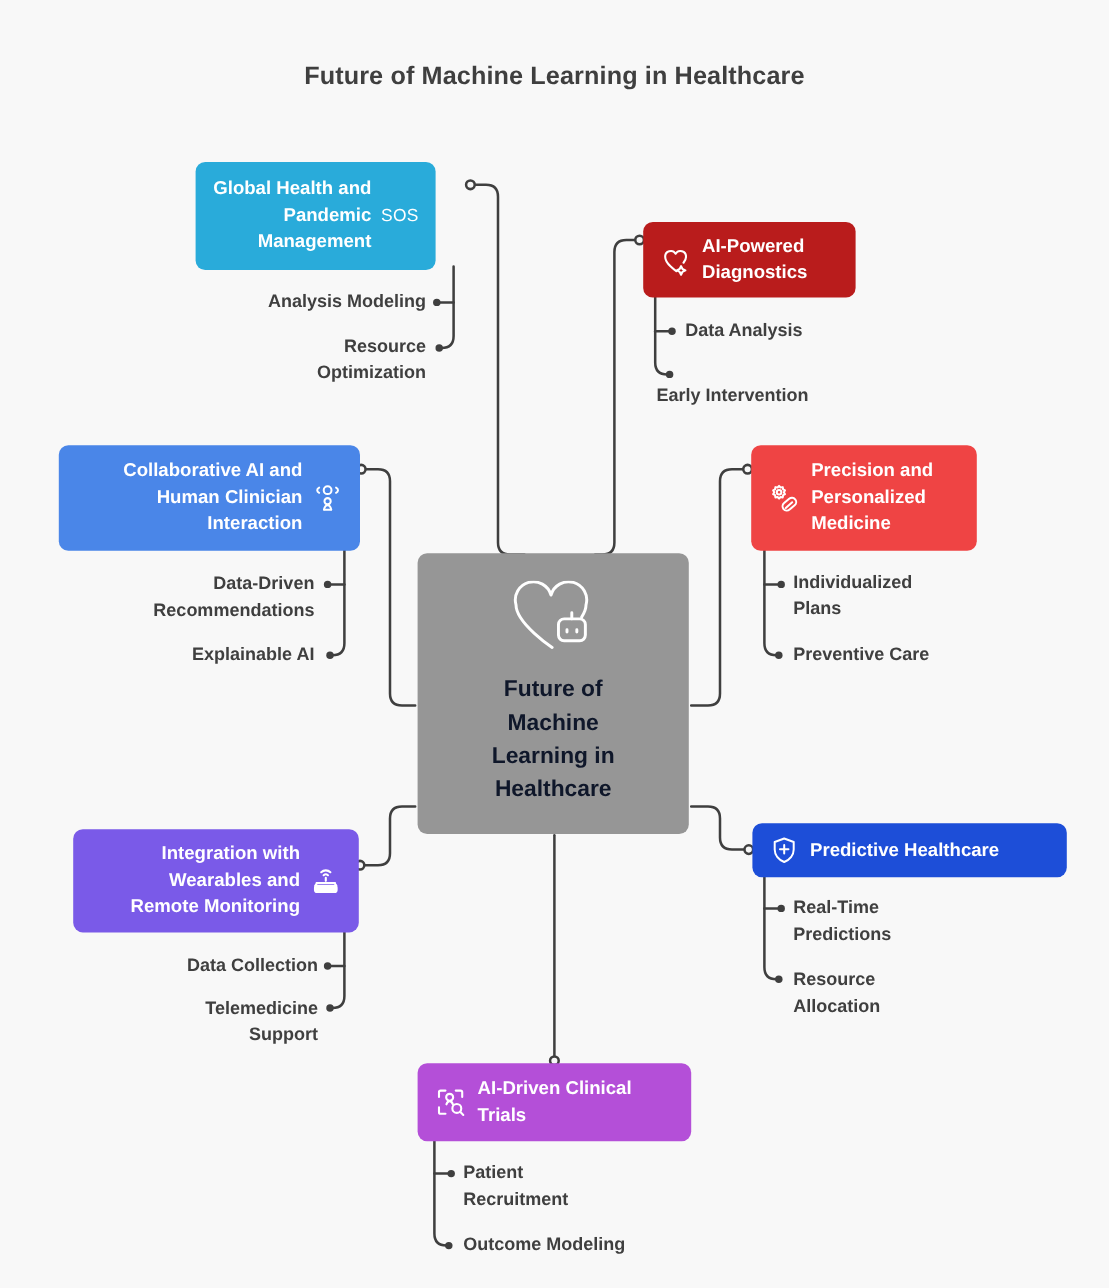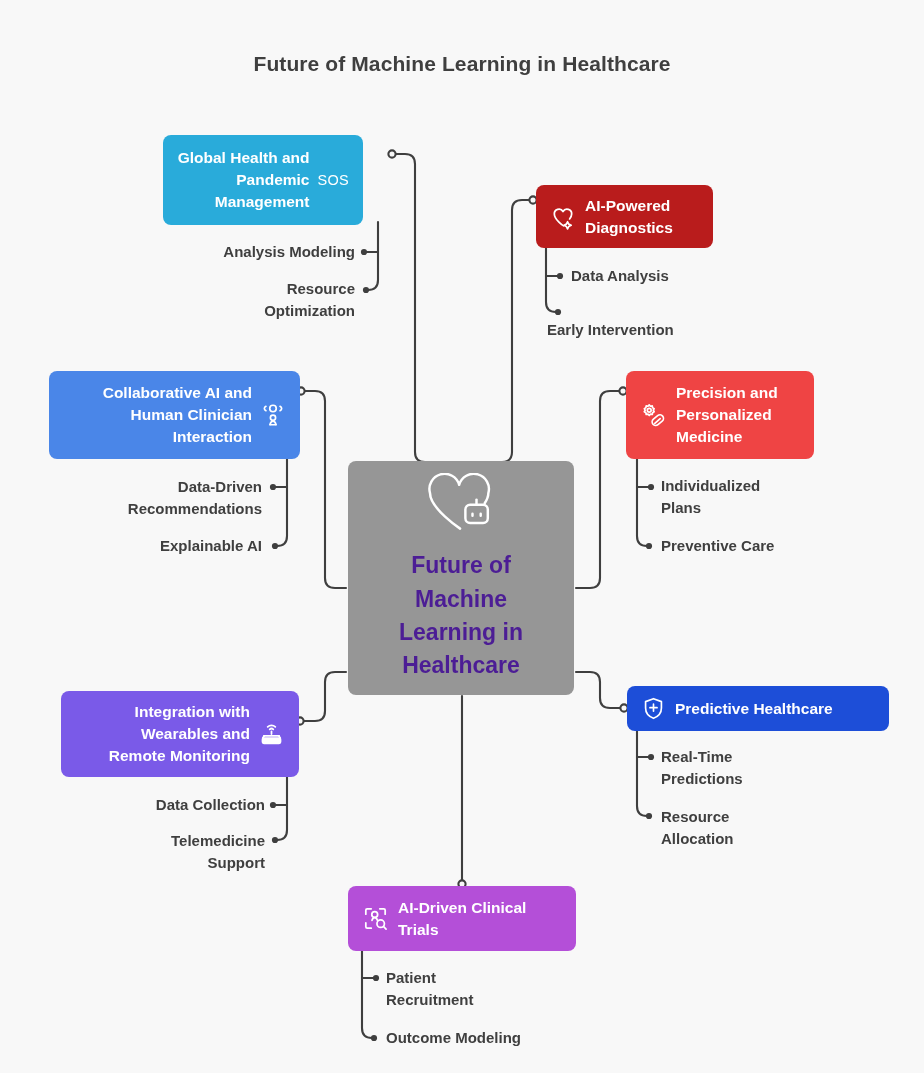--- a/index.html
+++ b/index.html
@@ -85,24 +85,24 @@
     background: #969696;
     border-radius: 8px;
     display: flex;
     flex-direction: column;
     align-items: center;
     justify-content: center;
     padding: 14px 10px;
   }
   #center-node .center-icon { margin-bottom: 10px; }
   #center-node .center-label {
-    font-size: 23px;
+    font-size: 19px;
     font-weight: bold;
     line-height: 1.45;
-    color: #4c1d95;
+    color: #0f172a;
     text-align: center;
   }
 
   
   .sub {
     position: absolute;
     font-size: 15px;
     font-weight: bold;
     color: #3f3f3f;
     line-height: 1.45;

